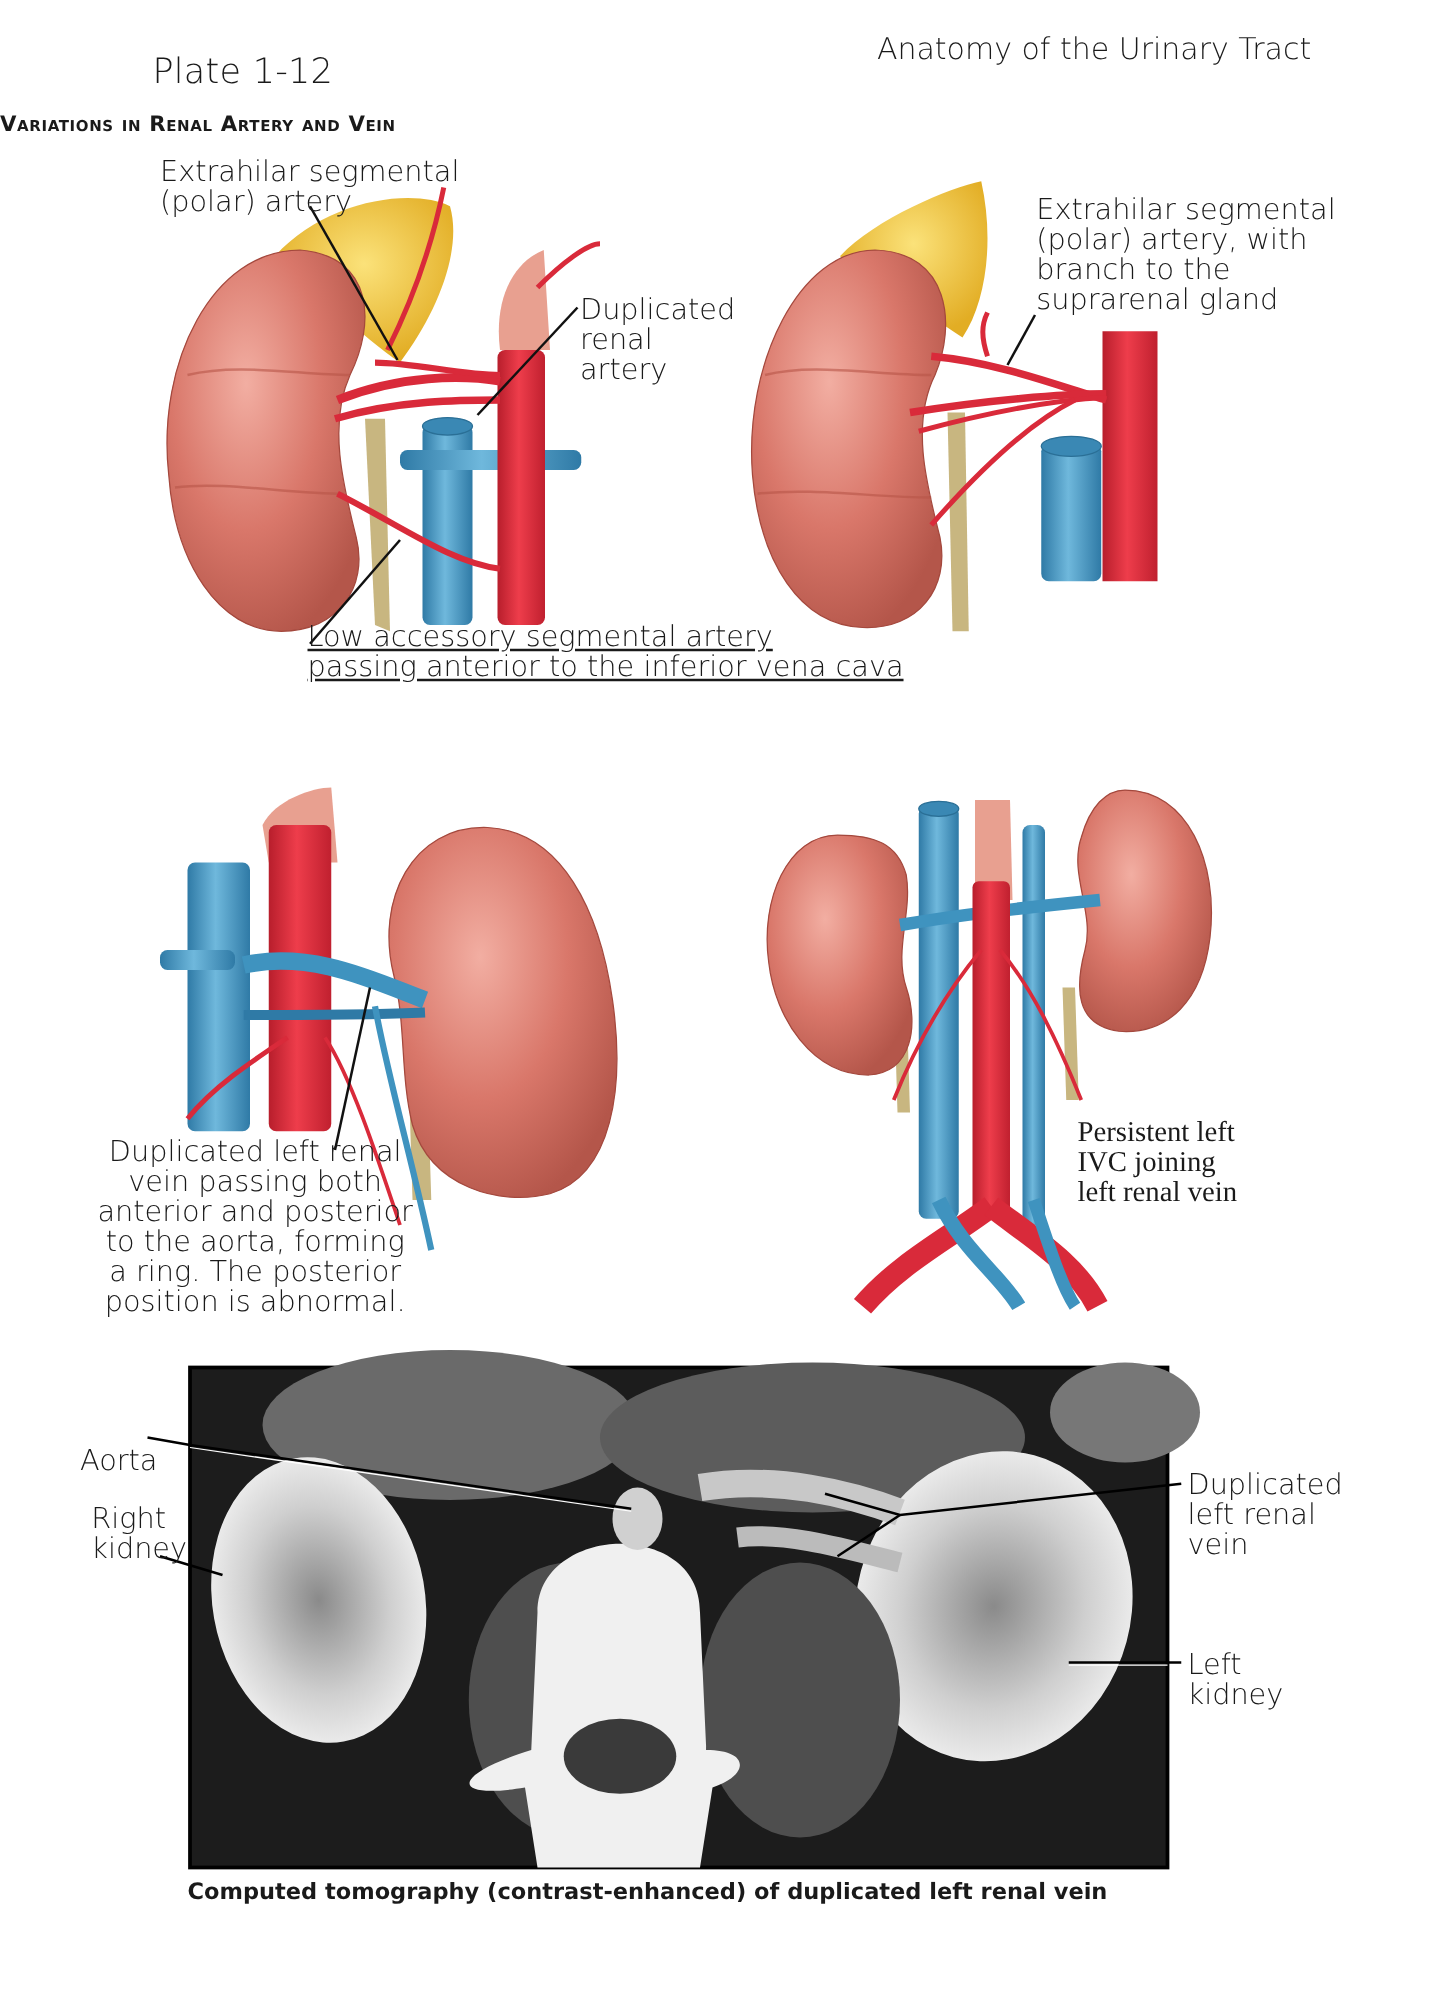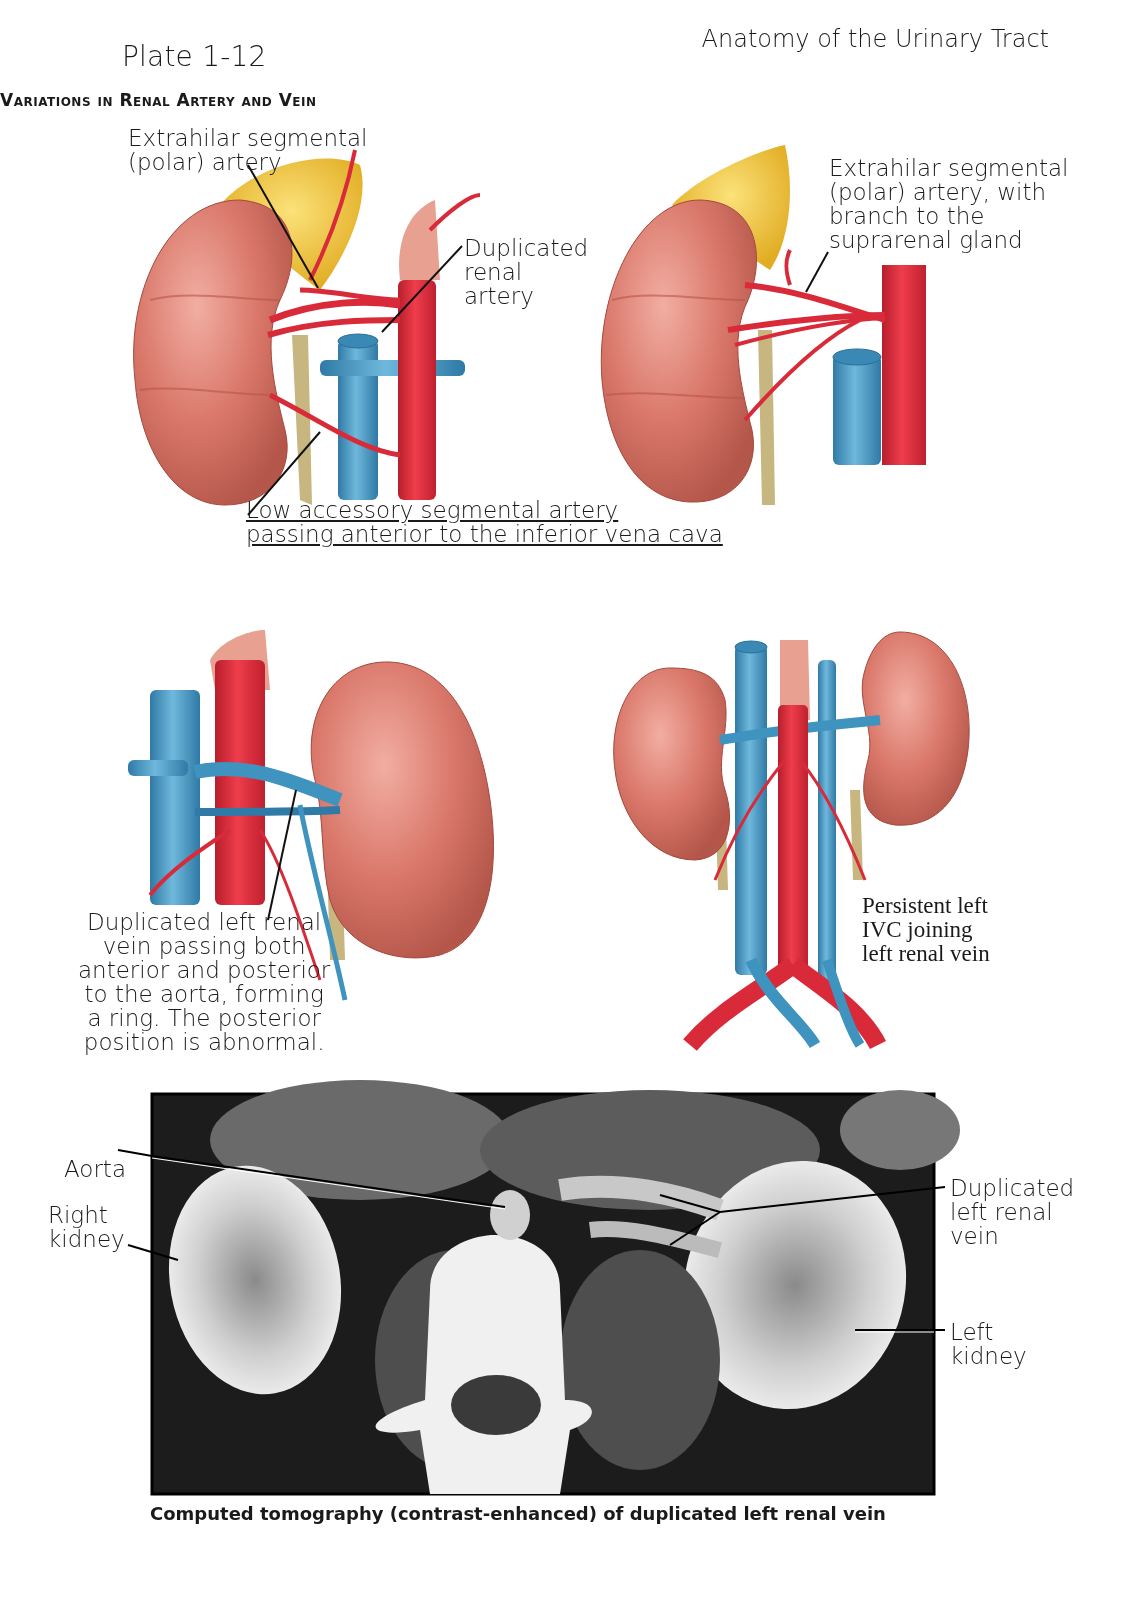--- a/index.html
+++ b/index.html
@@ -164,21 +164,21 @@
 anterior and posterior
 to the aorta, forming
 a ring. The posterior
 position is abnormal.</div>
 
 <div class="abs label" style="left:862px; top:894px;font-family:Liberation Serif, serif;">Persistent left
 IVC joining
 left renal vein</div>
 
 <div class="abs label" style="left:64px; top:1137px;margin-top:20px;">Aorta</div>
-<div class="abs label" style="left:48px; top:1203px;">Right
+<div class="abs label" style="left:73px; top:1203px;">Right
 kidney</div>
 <div class="abs label" style="left:950px; top:1176px;">Duplicated
 left renal
 vein</div>
 <div class="abs label" style="left:950px; top:1320px;">Left
 kidney</div>
 
 <div class="abs caption">Computed tomography (contrast-enhanced) of duplicated left renal vein</div>
 
 </body></html>

